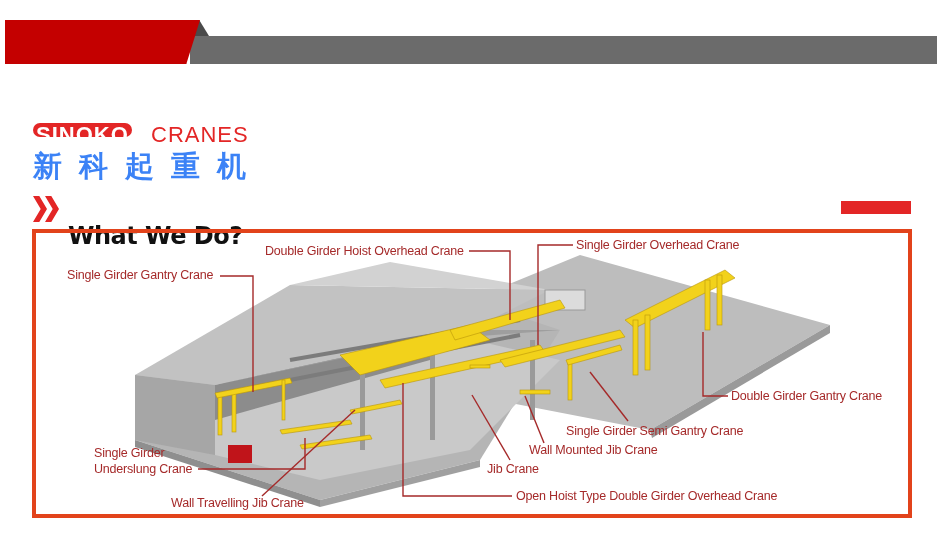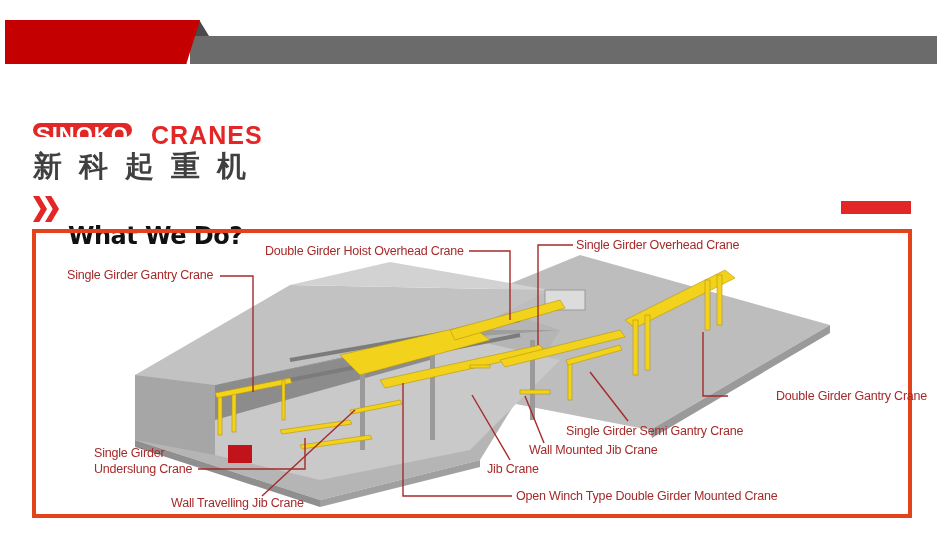--- a/index.html
+++ b/index.html
@@ -11,23 +11,23 @@
   .banner-red { position: absolute; left: 5px; top: 20px; width: 195px; height: 44px; background: #c40000;
                 clip-path: polygon(0 0, 100% 0, 93% 100%, 0 100%); box-shadow: 0 2px 3px rgba(0,0,0,.2); }
   .banner-tip { position: absolute; left: 195px; top: 20px; width: 14px; height: 16px; background: #4a4a4a;
                 clip-path: polygon(0 0, 30% 0, 100% 100%, 0 100%); }
   .banner-title { position: absolute; left: 40px; top: 27px; color: #fff; font-size: 25px; letter-spacing: -0.3px;
                   font-family: "DejaVu Sans", sans-serif; }
 
   .logo { position: absolute; left: 33px; top: 123px; }
   .logo-sinoko { position: absolute; left: 0; top: 0; height: 14px; background: #e32626; color: #fff; font-weight: bold;
                  font-size: 22px; line-height: 24px; padding: 0 3px; letter-spacing: 1px; white-space: nowrap; border-radius: 12px; }
-  .logo-cranes { position: absolute; left: 118px; top: 0; color: #e32626; font-weight: bold; font-size: 25px; line-height: 24px;
+  .logo-cranes { position: absolute; left: 118px; top: 0; color: #e32626; font-weight: normal; font-size: 22px; line-height: 24px;
                  letter-spacing: 1px; white-space: nowrap; }
-  .logo-cn { position: absolute; left: 0; top: 26px; color: #404040; font-weight: bold; font-size: 29px; letter-spacing: 17px;
+  .logo-cn { position: absolute; left: 0; top: 26px; color: #3b82f6; font-weight: bold; font-size: 29px; letter-spacing: 17px;
              white-space: nowrap; font-family: Liberation Sans, sans-serif; line-height: 34px; }
 
   .wwd { position: absolute; left: 33px; top: 194px; height: 30px; }
   .chev { position: absolute; top: 2px; width: 14px; height: 26px; background: #e32626;
           clip-path: polygon(0 0, 45% 0, 100% 50%, 45% 100%, 0 100%, 55% 50%); }
   .wwd-title { position: absolute; left: 35px; top: 0; font-size: 24px; font-weight: bold; color: #111; white-space: nowrap;
                font-family: "DejaVu Sans", sans-serif; letter-spacing: -0.5px; margin-top: 28px; }
   .wwd-bar { position: absolute; left: 841px; top: 201px; width: 70px; height: 13px; background: #e32626; }
 
   .frame { position: absolute; left: 32px; top: 229px; width: 880px; height: 289px; border: 4px solid #e2431b; }
@@ -127,20 +127,20 @@
     <line x1="510" y1="460" x2="472" y2="395"></line>
     <polyline points="198,469 305,469 305,438"></polyline>
     <line x1="262" y1="496" x2="355" y2="410"></line>
     <polyline points="512,496 403,496 403,383"></polyline>
   </g>
 </svg>
 
 <div class="label" style="left:265px; top:244px;">Double Girder Hoist Overhead Crane</div>
 <div class="label" style="left:576px; top:238px;">Single Girder Overhead Crane</div>
 <div class="label" style="left:67px; top:268px;">Single Girder Gantry Crane</div>
-<div class="label" style="left:731px; top:389px;margin-left:45px;">Double Girder Gantry Crane</div>
+<div class="label" style="left:731px; top:389px;">Double Girder Gantry Crane</div>
 <div class="label" style="left:566px; top:424px;">Single Girder Semi Gantry Crane</div>
 <div class="label" style="left:529px; top:443px;">Wall Mounted Jib Crane</div>
 <div class="label" style="left:487px; top:462px;">Jib Crane</div>
 <div class="label" style="left:94px; top:446px;">Single Girder</div>
 <div class="label" style="left:94px; top:462px;">Underslung Crane</div>
 <div class="label" style="left:171px; top:496px;text-align:right;">Wall Travelling Jib Crane</div>
-<div class="label" style="left:516px; top:489px;">Open Winch Type Double Girder Mounted Crane</div>
+<div class="label" style="left:516px; top:489px;">Open Hoist Type Double Girder Overhead Crane</div>
 
 </body></html>

